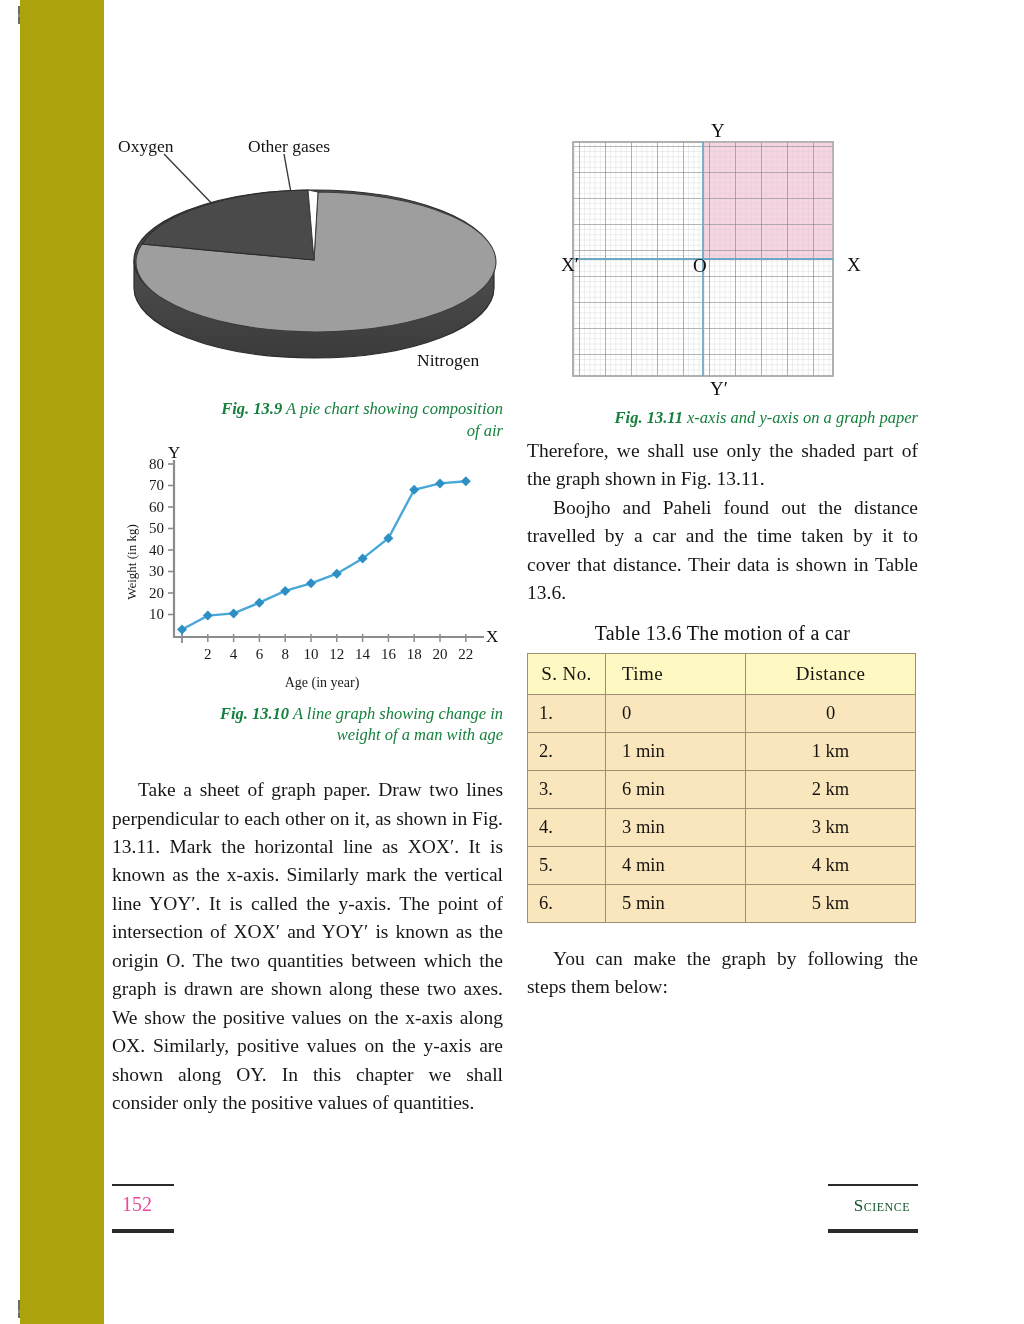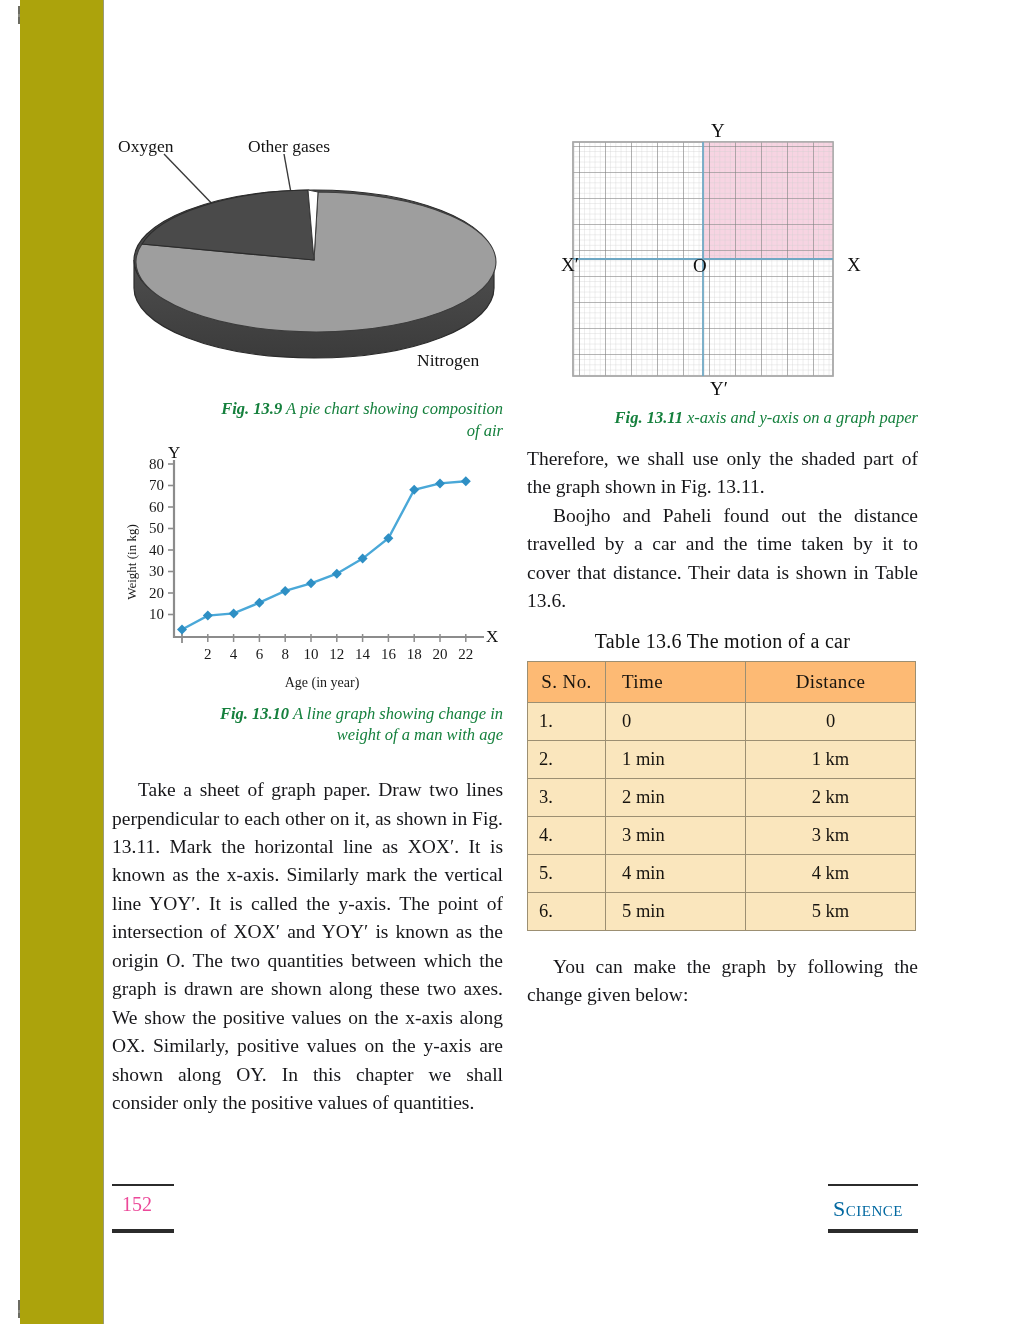--- a/index.html
+++ b/index.html
@@ -141,21 +141,21 @@
     margin: 0;
     font-size: 18.5px;
   }
   table.motion th, table.motion td {
     border: 1px solid #9c8f72;
     padding: 8px 10px;
     color: #17140f;
     font-weight: normal;
   }
   table.motion thead th {
-    background: #fdba74;
+    background: #fef9c3;
     text-align: center;
     font-size: 19px;
     letter-spacing: 0.4px;
     padding: 9px 6px;
   }
   table.motion tbody td { background: #fae6bd; }
   table.motion tbody td.sno { width: 78px; text-align: left; padding-left: 11px; }
   table.motion tbody td.tm  { width: 140px; text-align: left; padding-left: 16px; }
   table.motion tbody td.ds  { text-align: center; }
   table.motion thead th.sno { width: 78px; }
@@ -200,23 +200,23 @@
   .f-right-thin { left: 716px; top: 4px;  width: 90px; height: 2px; }
   .f-right-thick{ left: 716px; top: 49px; width: 90px; height: 4px; }
   .pageno {
     position: absolute;
     left: 10px; top: 13px;
     font-size: 20px;
     color: #ec4899;
   }
   .subject {
     position: absolute;
-    right: 15px; top: 16px;
-    font-size: 22px;
-    color: #0369a1;
+    right: 8px; top: 16px;
+    font-size: 17px;
+    color: #14532d;
     font-variant: small-caps;
     letter-spacing: 0.5px;
   }
 </style>
 </head>
 <body>
 
 <div class="crop-mark crop-top-left"></div>
 <div class="crop-mark crop-top-bar"></div>
 <div class="crop-mark crop-bot-left"></div>
@@ -383,21 +383,21 @@
           <line x1="46" y1="139" x2="306" y2="139" stroke="#6fa8c4" stroke-width="1.8"></line>
           <line x1="176" y1="22" x2="176" y2="256" stroke="#6fa8c4" stroke-width="1.8"></line>
         </svg>
       </div>
 
       <p class="caption" style="margin-top:2px;">
         <b>Fig. 13.11</b>
         <span>x-axis and y-axis on a graph paper</span>
       </p>
 
-      <p class="body-text" style="margin-top:16px;">Therefore, we shall use only the shaded part of the graph shown in Fig. 13.11.</p>
+      <p class="body-text" style="margin-top:8px;">Therefore, we shall use only the shaded part of the graph shown in Fig. 13.11.</p>
       <p class="body-text indent" style="margin-top:0;">Boojho and Paheli found out the distance travelled by a car and the time taken by it to cover that distance. Their data is shown in Table 13.6.</p>
 
       <div class="table-title">Table 13.6 The motion of a car</div>
 
       <table class="motion">
         <thead>
           <tr>
             <th class="sno">S. No.</th>
             <th class="tm">Time</th>
             <th>Distance</th>
@@ -409,42 +409,42 @@
             <td class="tm">0</td>
             <td class="ds">0</td>
           </tr>
           <tr>
             <td class="sno">2.</td>
             <td class="tm">1 min</td>
             <td class="ds">1 km</td>
           </tr>
           <tr>
             <td class="sno">3.</td>
-            <td class="tm">2 min</td>
+            <td class="tm">6 min</td>
             <td class="ds">2 km</td>
           </tr>
           <tr>
             <td class="sno">4.</td>
             <td class="tm">3 min</td>
             <td class="ds">3 km</td>
           </tr>
           <tr>
             <td class="sno">5.</td>
             <td class="tm">4 min</td>
             <td class="ds">4 km</td>
           </tr>
           <tr>
             <td class="sno">6.</td>
             <td class="tm">5 min</td>
             <td class="ds">5 km</td>
           </tr>
         </tbody>
       </table>
 
-      <p class="body-text indent" style="margin-top:22px;">You can make the graph by following the change given below:</p>
+      <p class="body-text indent" style="margin-top:22px;">You can make the graph by following the steps them below:</p>
 
     </div>
   </div>
 
   <div class="footer">
     <div class="rule f-left-thin"></div>
     <div class="rule f-left-thick"></div>
     <div class="rule f-right-thin"></div>
     <div class="rule f-right-thick"></div>
     <div class="pageno">152</div>

